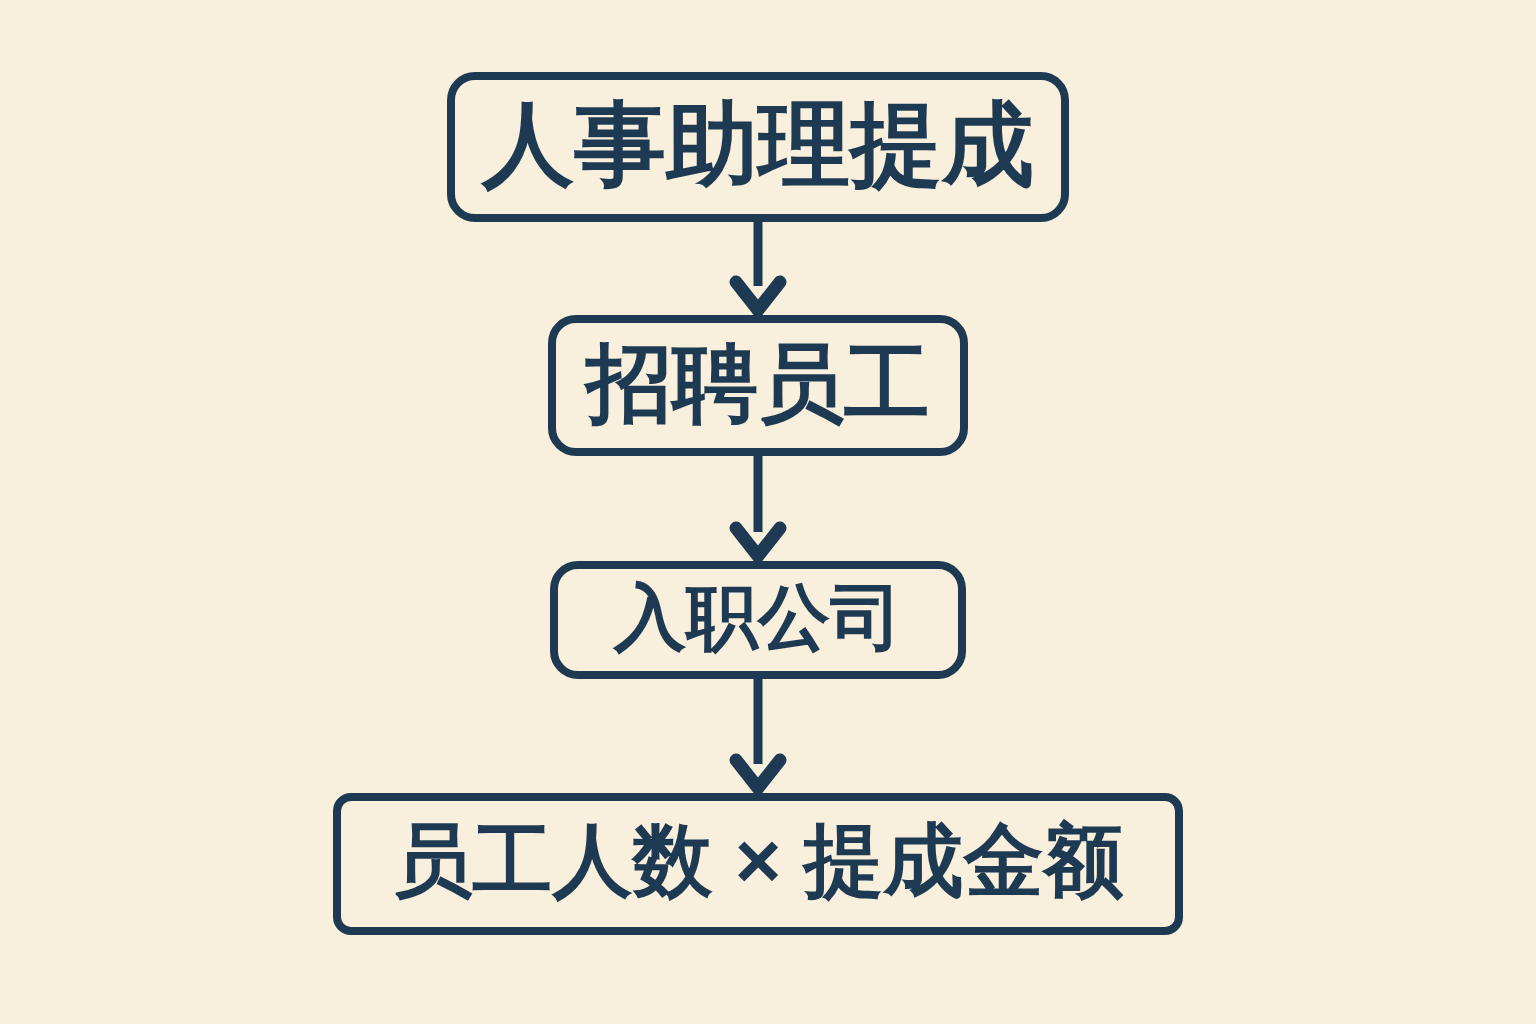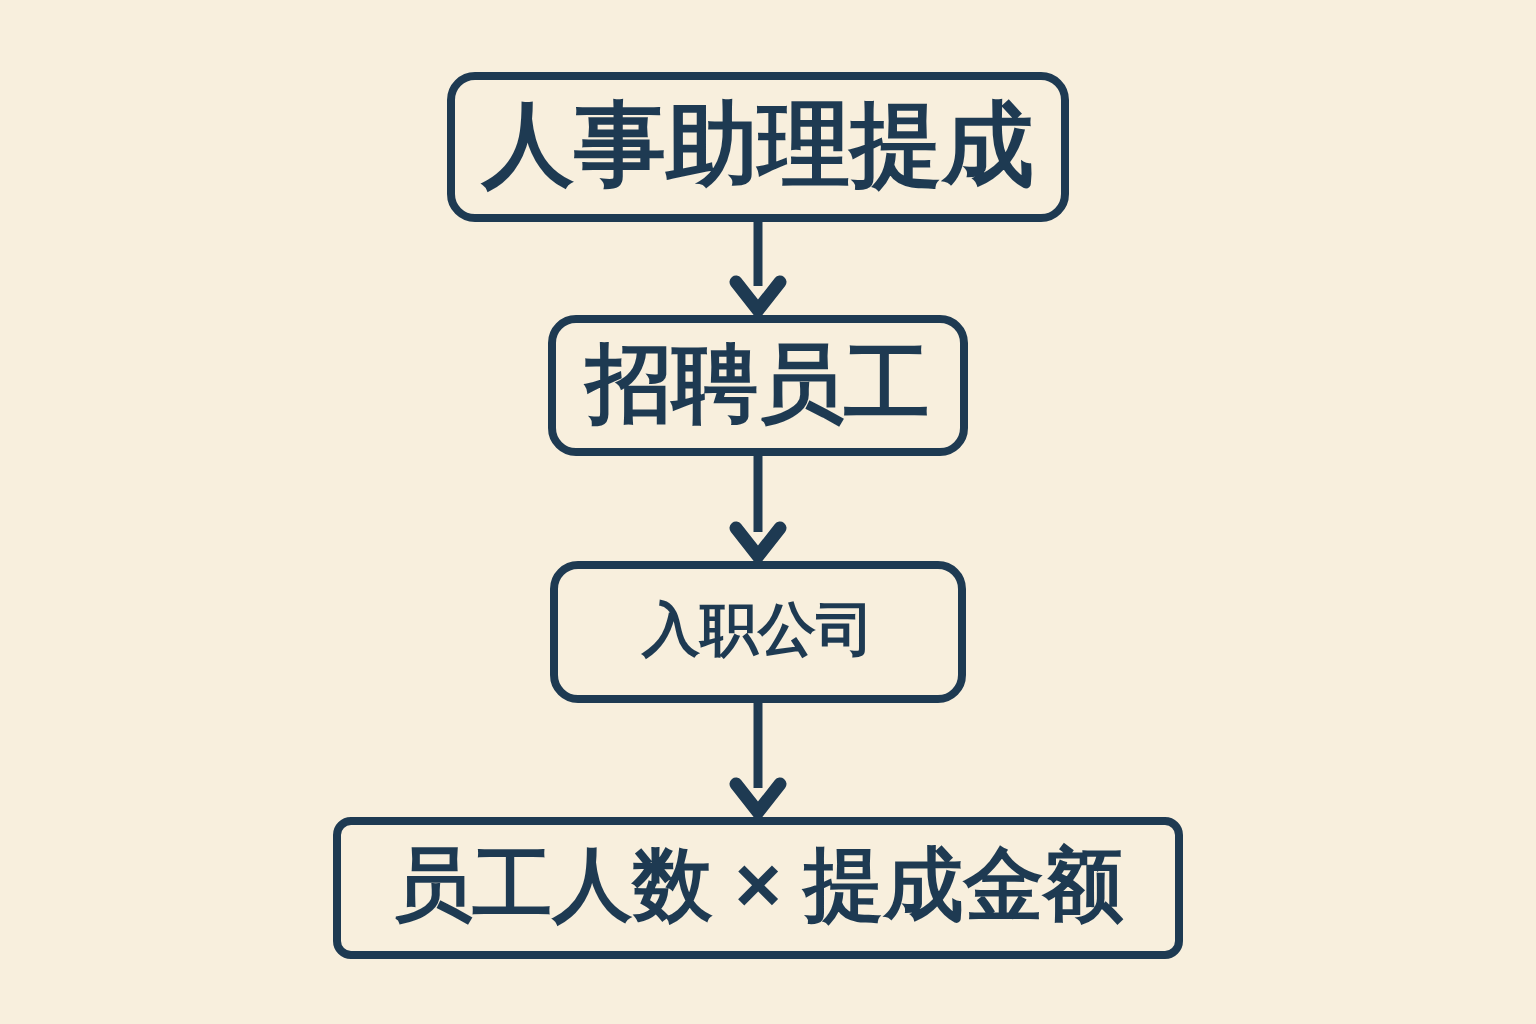--- a/index.html
+++ b/index.html
@@ -31,21 +31,21 @@
     color: var(--ink);
     font-weight: 700;
     display: flex;
     align-items: center;
     justify-content: center;
     white-space: nowrap;
     line-height: 1;
   }
   .node-1 { width: 622px; height: 150px; font-size: 92px; }
   .node-2 { width: 420px; height: 141px; font-size: 86px; }
-  .node-3 { width: 416px; height: 142px; font-size: 58px; }
+  .node-3 { width: 416px; height: 118px; font-size: 72px; }
   .node-4 { width: 850px; height: 142px; font-size: 80px; border-radius: 18px; }
   .node-label {
     padding-bottom: 6px;
   }
   .arrow {
     display: block;
     color: var(--ink);
   }
 </style>
 </head>

